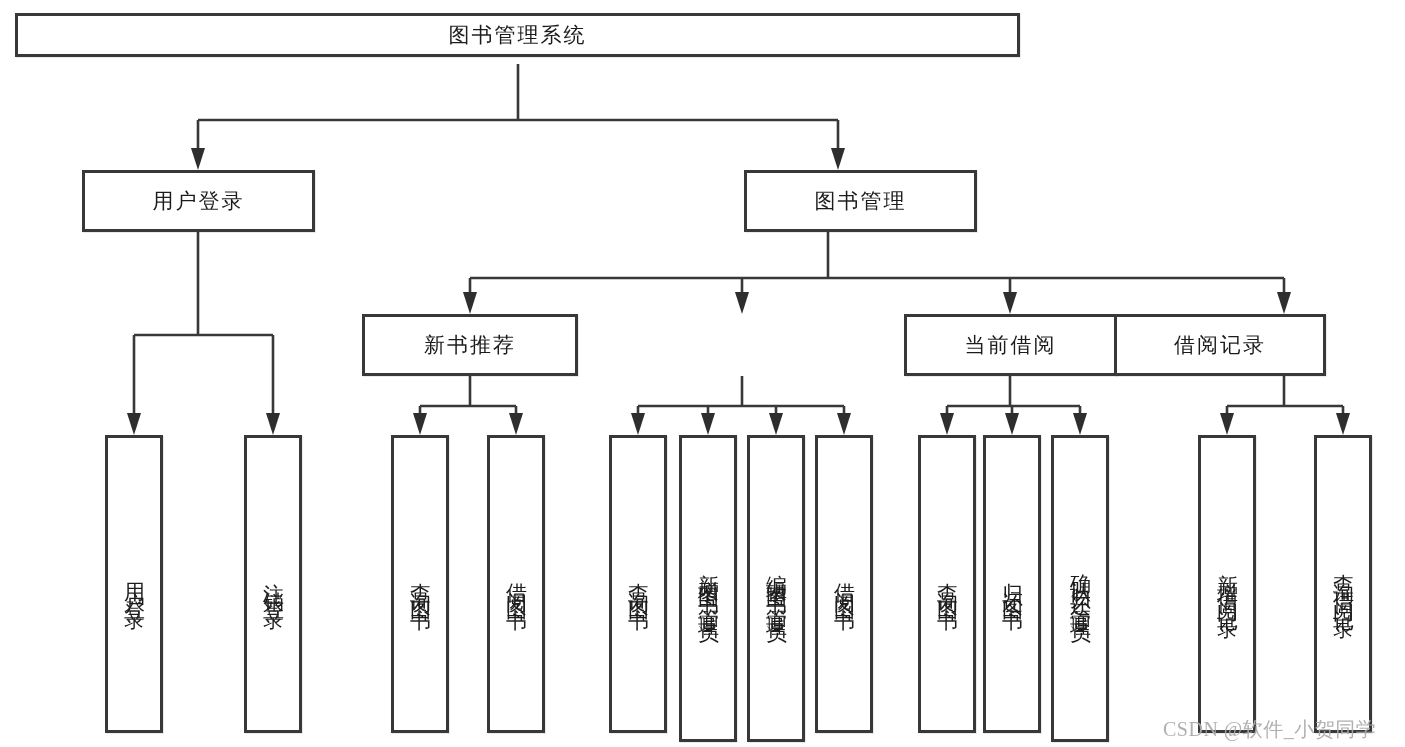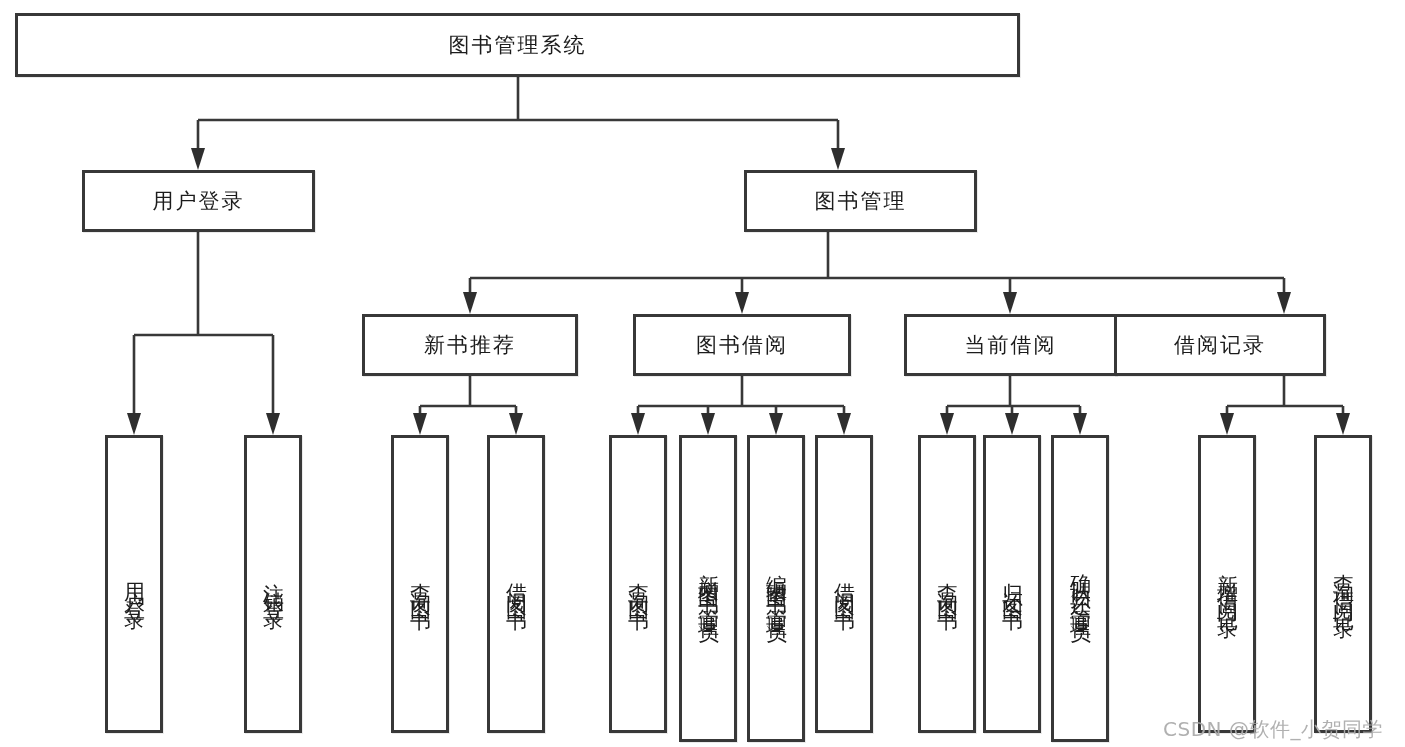--- a/index.html
+++ b/index.html
@@ -53,20 +53,21 @@
   }
   #watermark{
     position:absolute;
     left:1163px;top:716px;
     width:242px;
     font-size:20px;
     color:rgba(172,172,172,0.95);
     white-space:nowrap;
     z-index:5;
     letter-spacing:0.5px;
+    font-family:Liberation Serif, serif;
   }
 </style>
 </head>
 <body>
 
 <div id="canvas">
 
   <svg class="connectors" width="1405" height="747">
 
     <path d="M518,64 V120 M198,120 H838 M198,120 V150 M838,120 V150"></path>
@@ -96,36 +97,33 @@
     <path d="M1010,376 V406 M947,406 H1080 M947,406 V415 M1012,406 V415 M1080,406 V415"></path>
     <polygon points="940,413 954,413 947,435"></polygon>
     <polygon points="1005,413 1019,413 1012,435"></polygon>
     <polygon points="1073,413 1087,413 1080,435"></polygon>
 
     <path d="M1284,376 V406 M1227,406 H1343 M1227,406 V415 M1343,406 V415"></path>
     <polygon points="1220,413 1234,413 1227,435"></polygon>
     <polygon points="1336,413 1350,413 1343,435"></polygon>
   </svg>
 
-  <div class="box hbox" style="left:15px;top:13px;width:1005px;height:64px;">
+  <div class="box hbox" style="left:15px;top:13px;width:1005px;height:44px;">
     <span>图书管理系统</span>
   </div>
 
   <div class="box hbox" style="left:82px;top:170px;width:233px;height:62px;">
     <span>用户登录</span>
   </div>
   <div class="box hbox" style="left:744px;top:170px;width:233px;height:62px;">
     <span>图书管理</span>
   </div>
 
   <div class="box hbox" style="left:362px;top:314px;width:216px;height:62px;">
     <span>新书推荐</span>
-  </div>
-  <div class="box hbox" style="left:633px;top:314px;width:218px;height:62px;">
-    <span>图书借阅</span>
   </div>
   <div class="box hbox" style="left:904px;top:314px;width:213px;height:62px;text-align:right;">
     <span>当前借阅</span>
   </div>
   <div class="box hbox" style="left:1114px;top:314px;width:212px;height:62px;">
     <span>借阅记录</span>
   </div>
 
   <div class="box vbox" style="left:105px;top:435px;width:58px;height:298px;">
     <span>用户登录</span>

